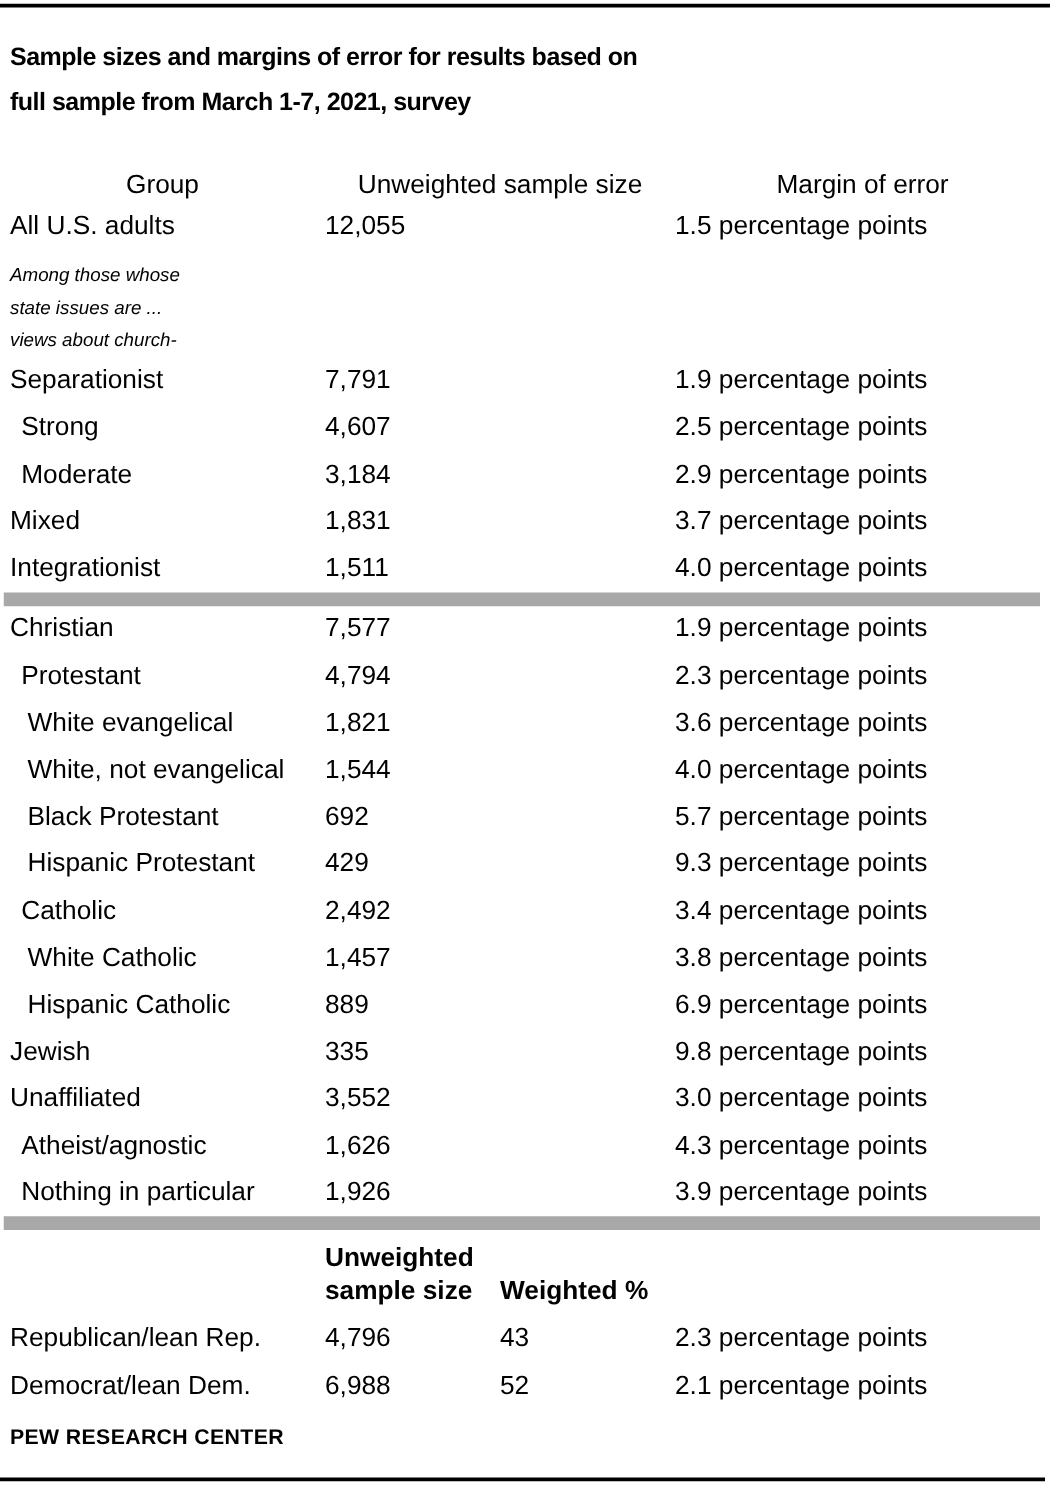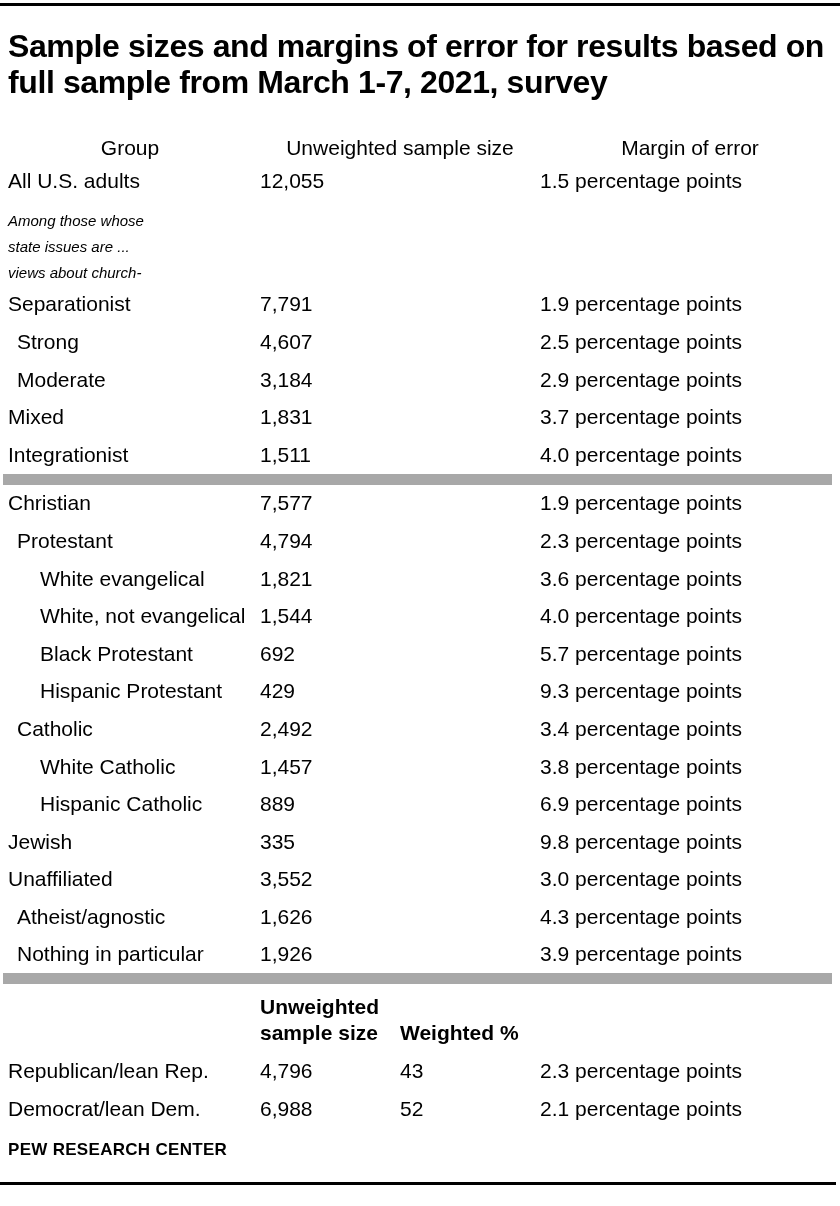--- a/index.html
+++ b/index.html
@@ -4,40 +4,40 @@
 <style>
   * { box-sizing: border-box; }
   html, body { margin: 0; padding: 0; }
   body {
     width: 840px; height: 1206px;
     background: #ffffff; color: #000000;
     font-family: "Liberation Sans", sans-serif;
     overflow: hidden;
   }
   .top-rule { margin-top: 3px; height: 3px; background: #000; width: 840px; }
-  .title { margin: 22px 8px 0 8px; font-weight: bold; font-size: 32px; line-height: 36px; letter-spacing: -0.4px; }
+  .title { margin: 22px 8px 0 8px; font-weight: bold; font-size: 20px; line-height: 36px; letter-spacing: -0.4px; }
   .title div { white-space: nowrap; }
 
   .hdr {
     display: grid; grid-template-columns: 260px 280px 300px;
     margin-top: 34px; height: 28px; align-items: center;
     font-weight: normal; font-size: 21px;
   }
   .hdr > div { text-align: center; }
 
   .rows .row {
     display: grid; grid-template-columns: 260px 280px 300px;
     height: 37.6px; align-items: center; font-size: 21px;
   }
   .rows.party .row { grid-template-columns: 260px 140px 140px 300px; height: 38px; }
   .c-g { text-align: left; white-space: nowrap; }
   .c-mid, .c-moe { text-align: left; white-space: nowrap; }
   .i0 .c-g { padding-left: 8px; }
   .i1 .c-g { padding-left: 17px; }
-  .i2 .c-g { padding-left: 40px; }
+  .i2 .c-g { padding-left: 22px; }
 
   .note { margin-top: 8px; padding-left: 8px; font-style: italic; font-size: 15px; line-height: 26px; }
 
   .divider { height: 11px; width: 829px; margin-left: 3px; background: #a8a8a8; }
 
   .party-hdr {
     display: grid; grid-template-columns: 260px 140px 140px 300px;
     margin-top: 10px; font-weight: bold; font-size: 21px; line-height: 26px;
     align-items: end;
   }

